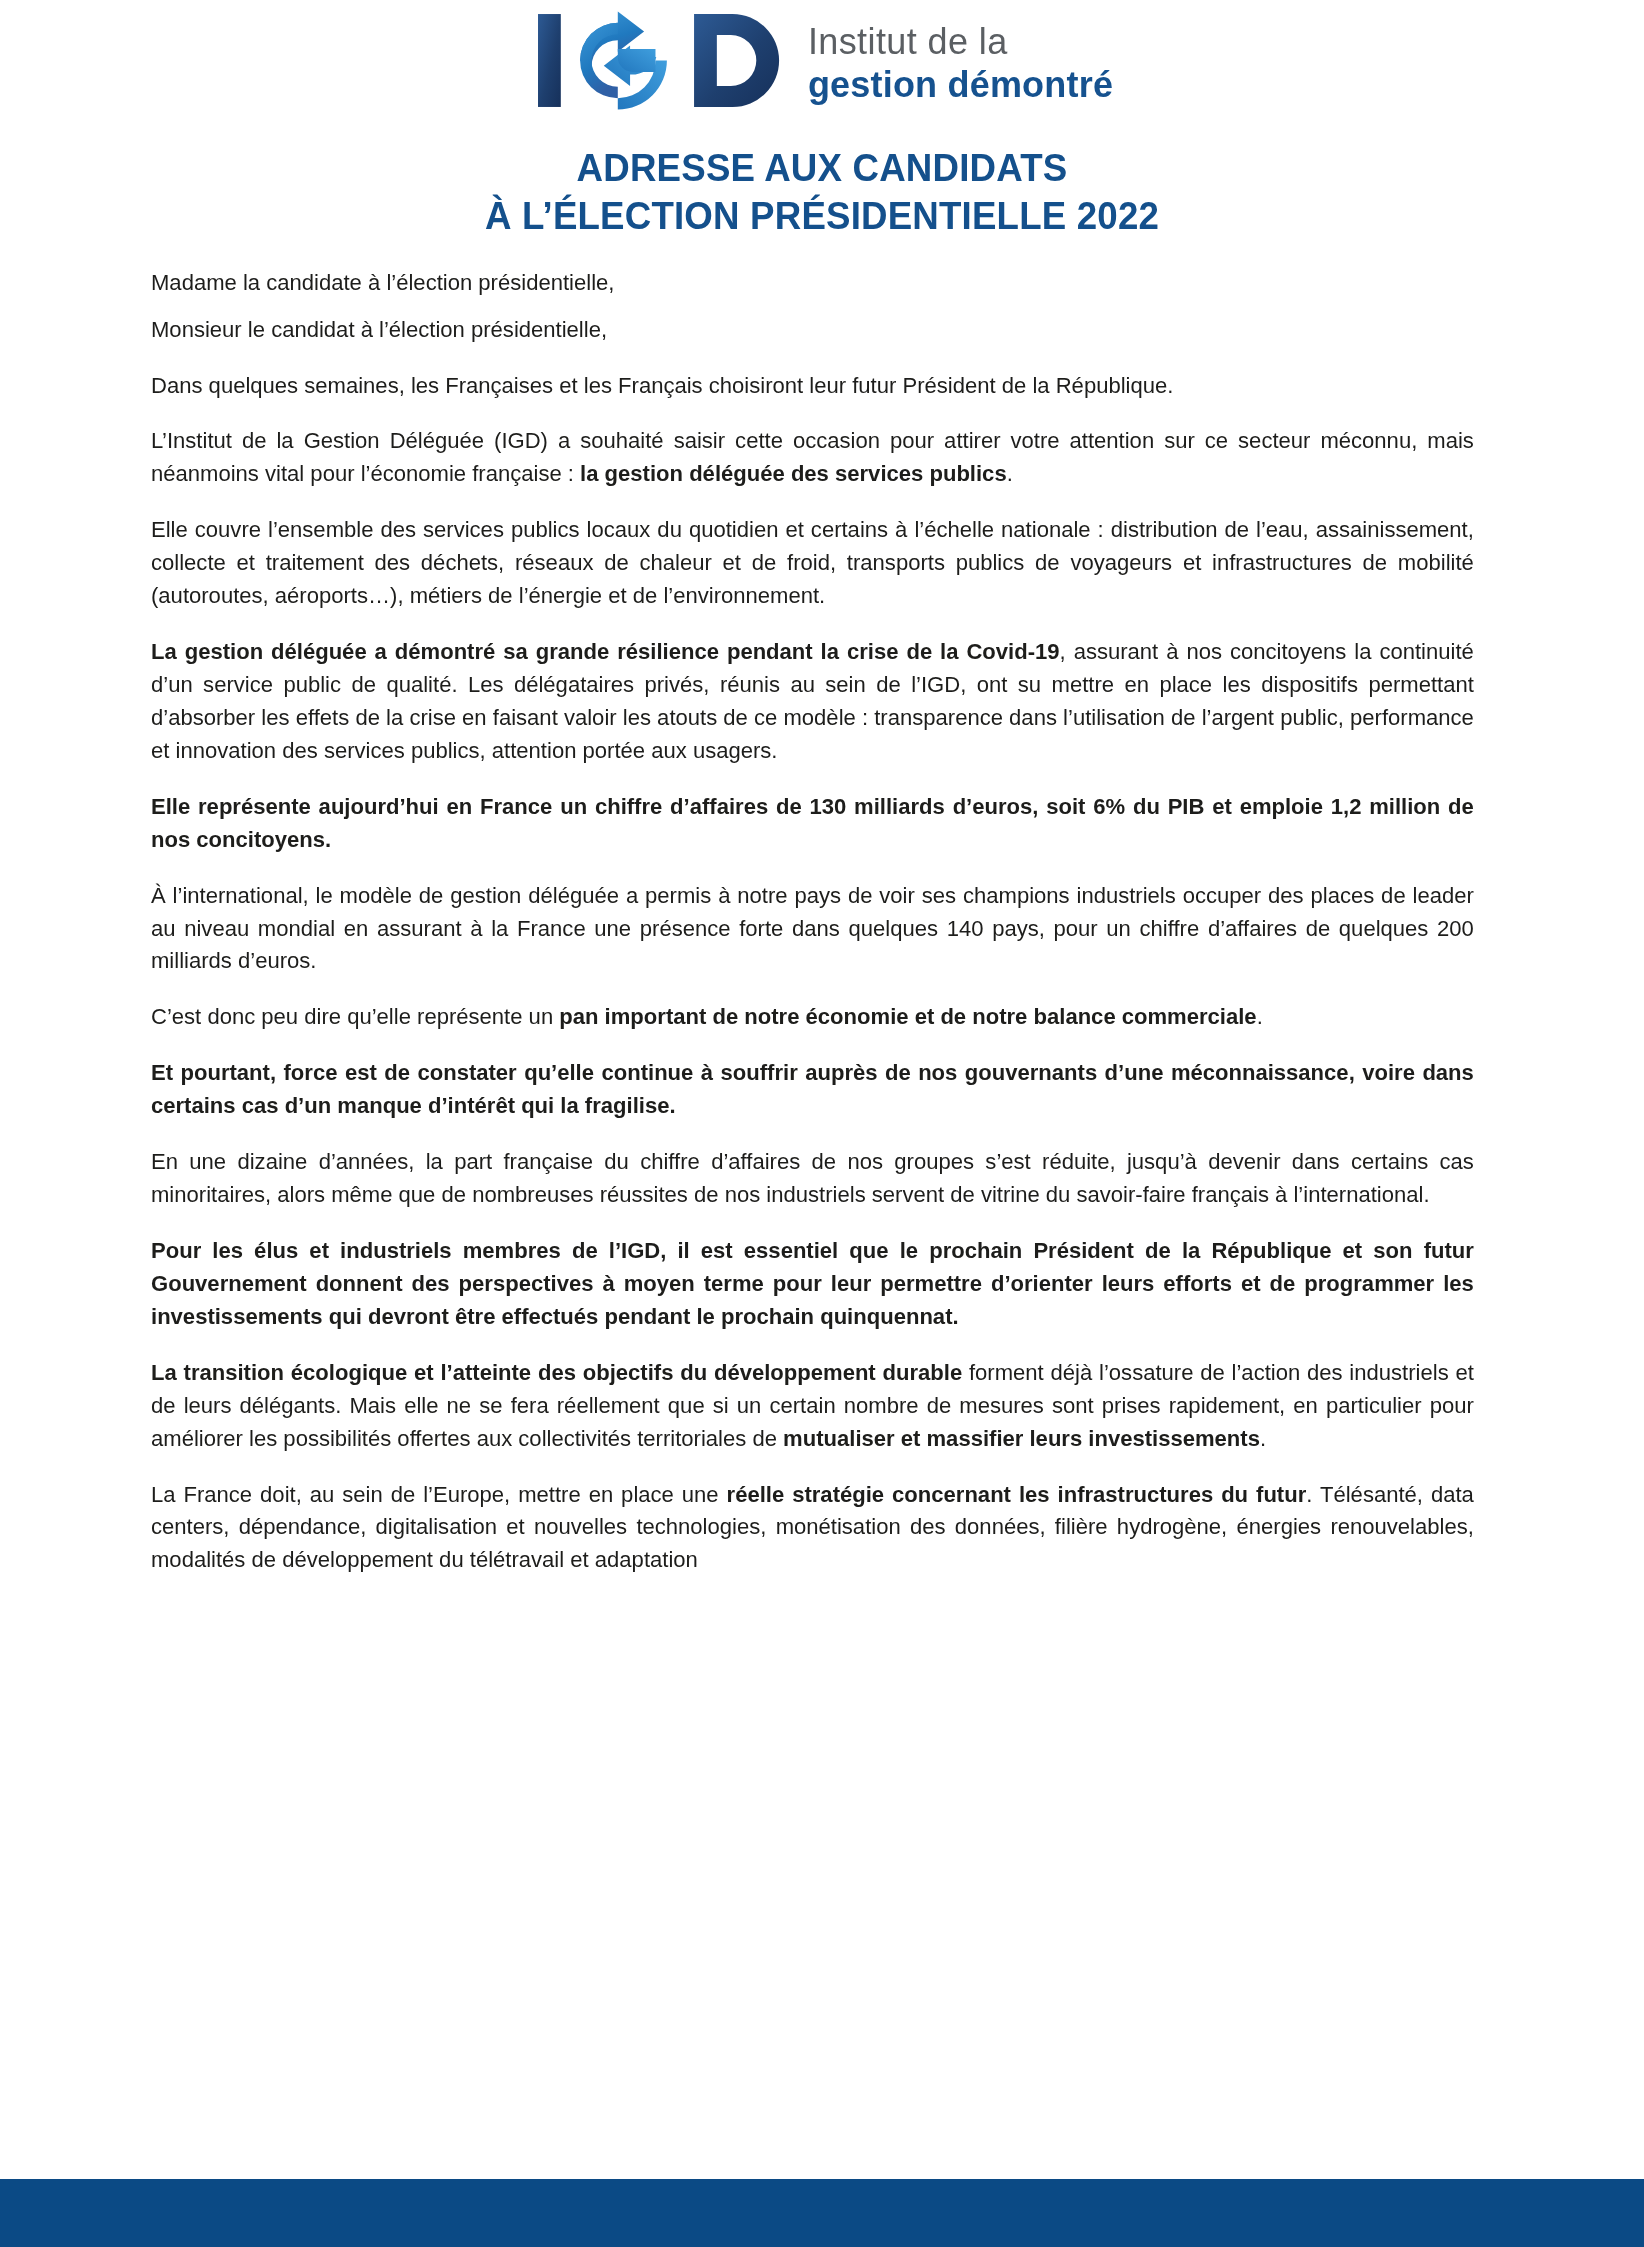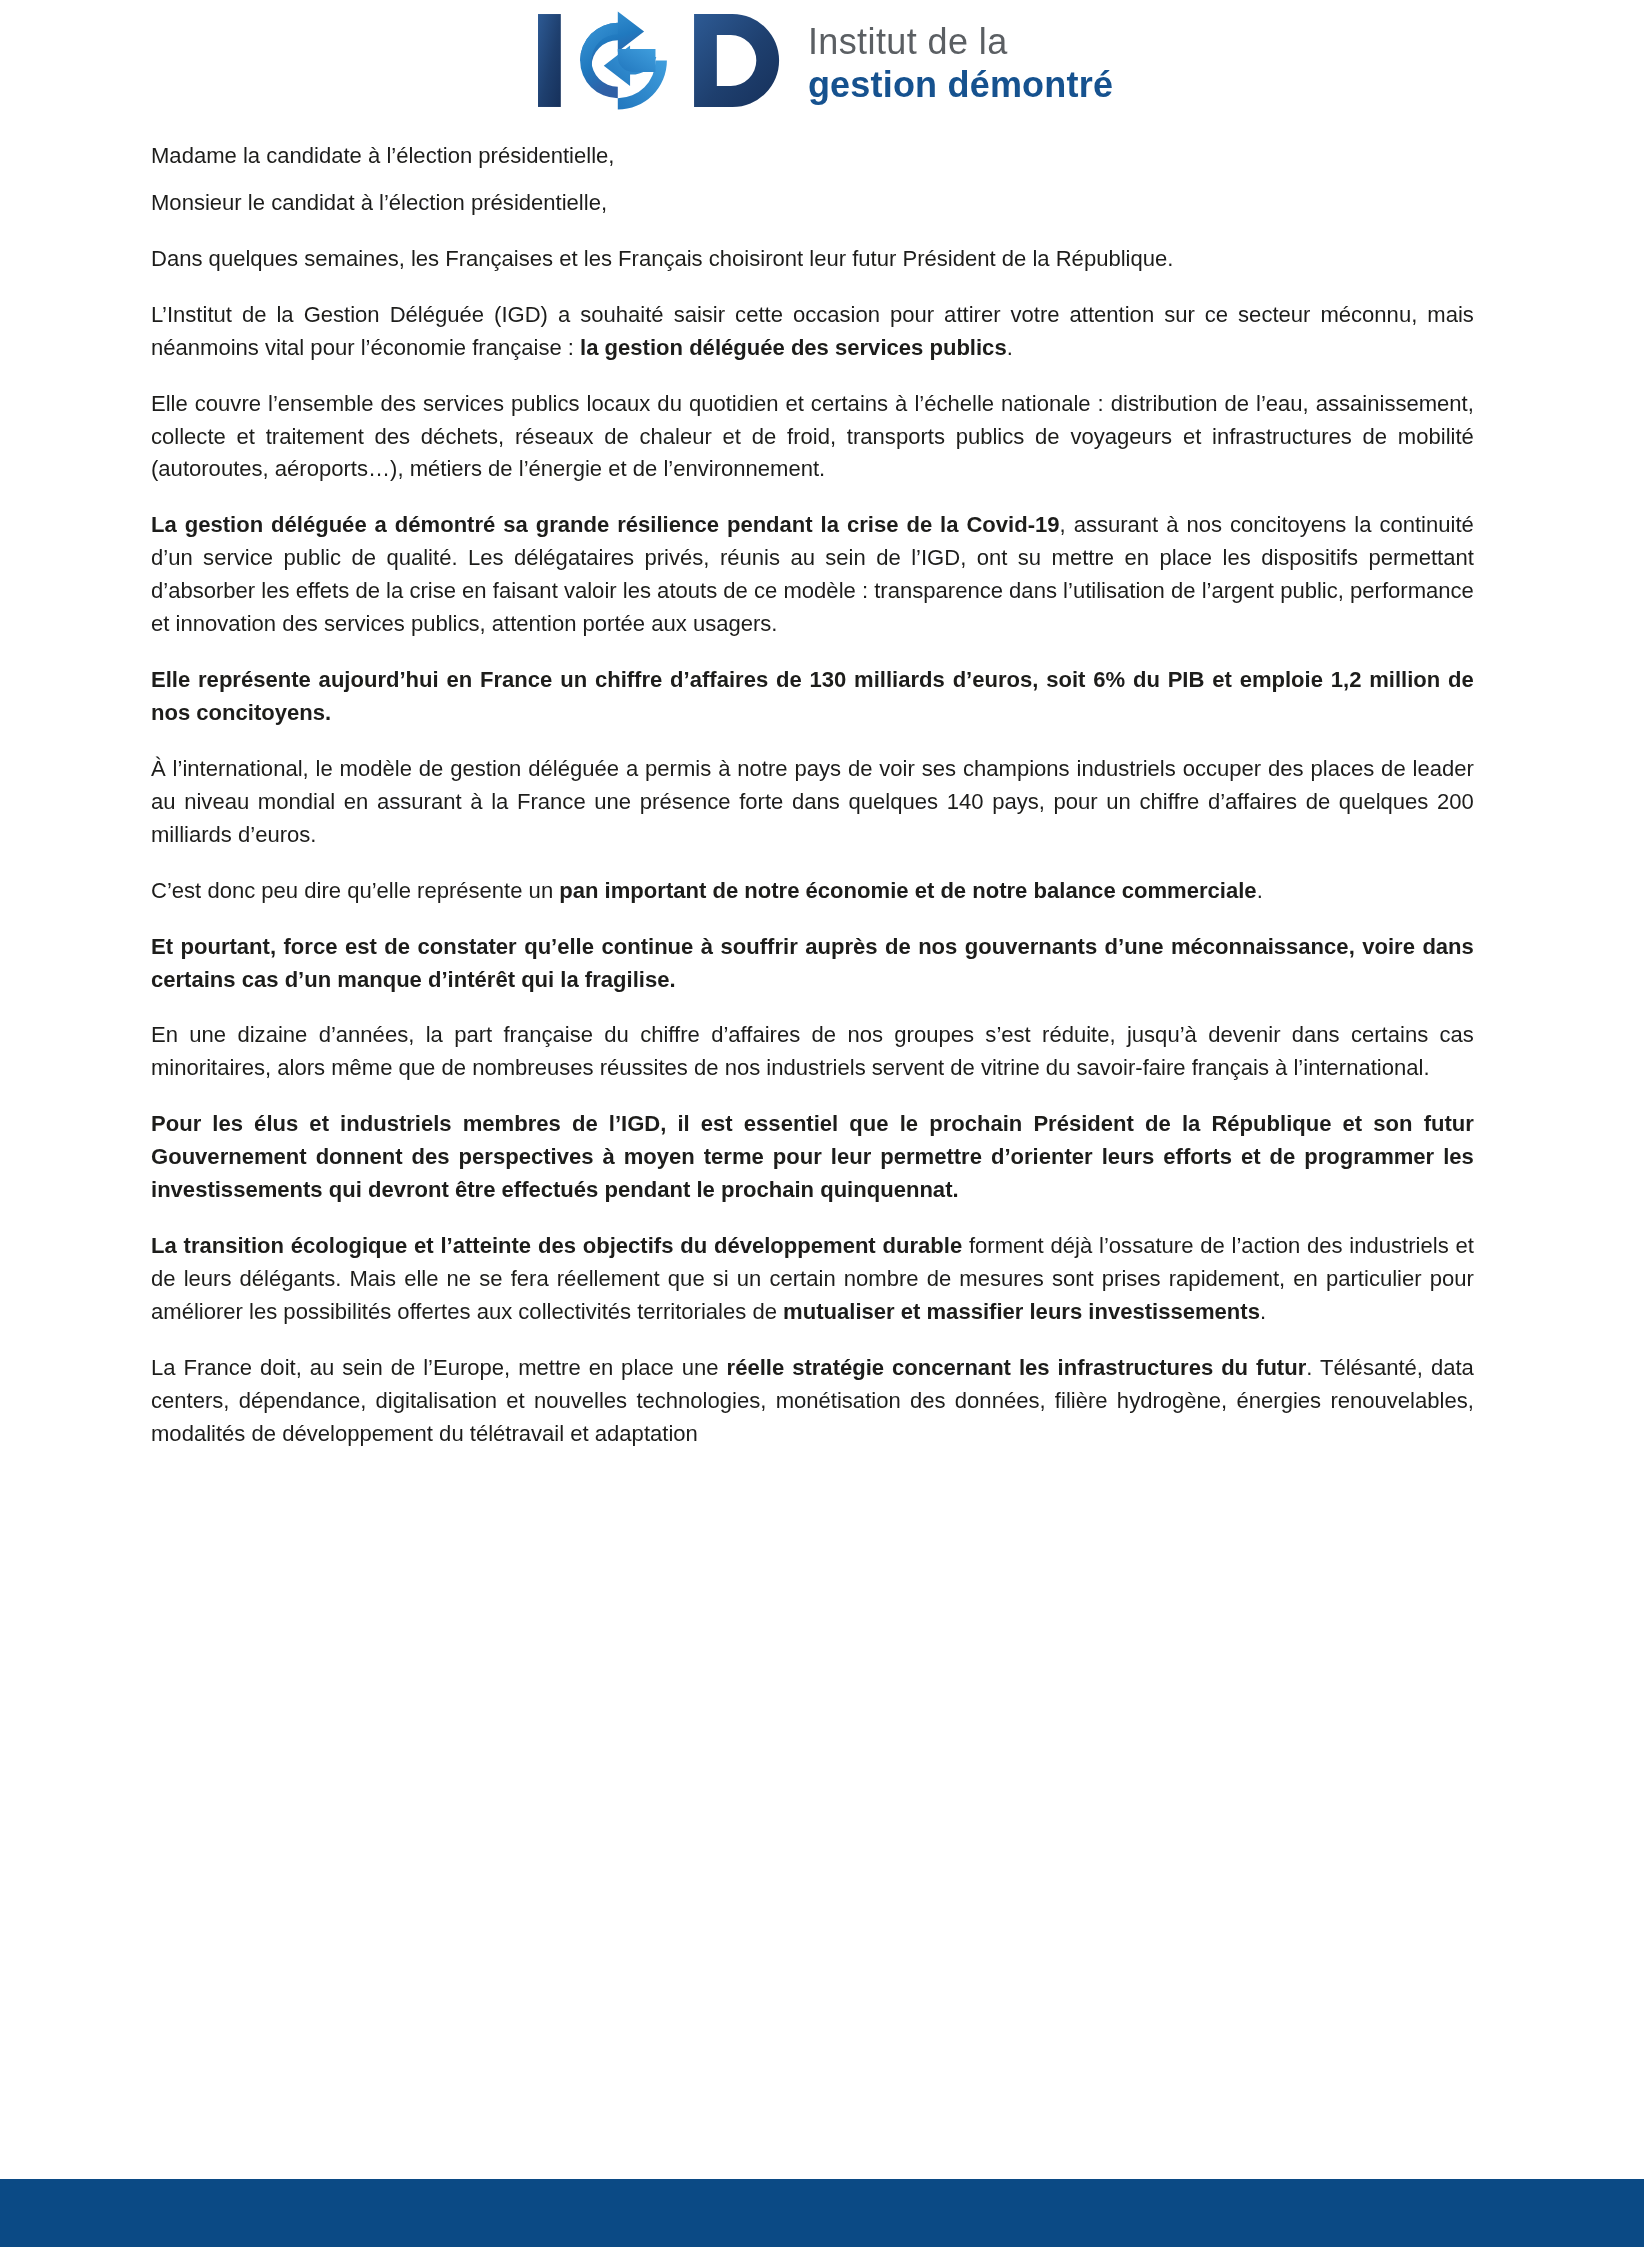--- a/index.html
+++ b/index.html
@@ -148,20 +148,24 @@
         <path d="M186 8 h44 a53 53 0 0 1 0 106 h-44 z M212 32 v58 h16 a29 29 0 0 0 0 -58 z" fill="url(#gDark)"></path>
       </svg>
 
       <div class="logo-text">
         <span class="line1">Institut de la</span>
         <span class="line2">gestion démontré</span>
       </div>
     </div>
   </div>
 
+  <h1 class="doc-title">
+    <span class="t-line">ADRESSE AUX CANDIDATS</span>
+    <span class="t-line">À L’ÉLECTION PRÉSIDENTIELLE 2022</span>
+  </h1>
 
   <div class="content">
 
     <p class="para nojust tight">Madame la candidate à l’élection présidentielle,</p>
     <p class="para nojust">Monsieur le candidat à l’élection présidentielle,</p>
 
     <p class="para nojust">Dans quelques semaines, les Françaises et les Français choisiront leur futur Président de la République.</p>
 
     <p class="para"><span>L’Institut de la Gestion Déléguée (IGD) a souhaité saisir cette occasion pour attirer votre attention sur ce secteur méconnu, mais néanmoins vital pour l’économie française : </span><span class="b">la gestion déléguée des services publics</span><span>.</span></p>
 

